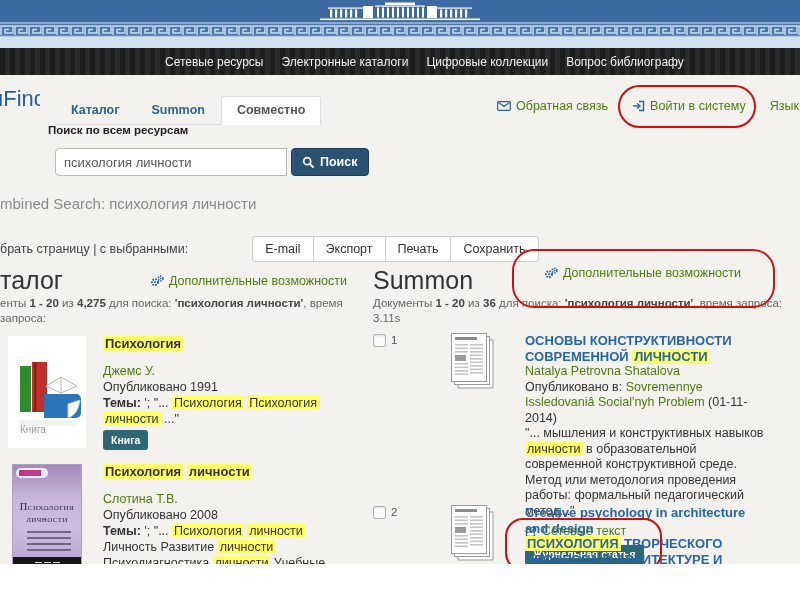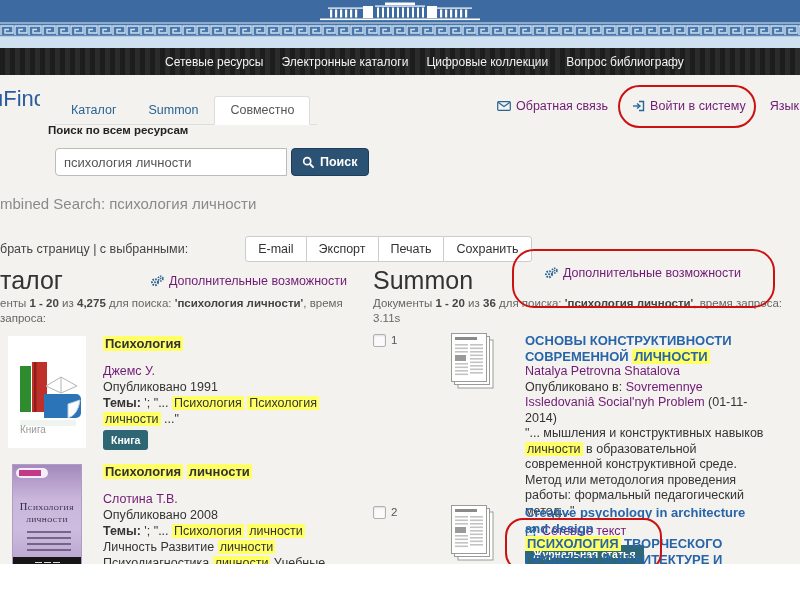--- a/index.html
+++ b/index.html
@@ -14,26 +14,26 @@
   .topnav{position:absolute;left:0;top:48px;width:800px;height:27px;
           background:repeating-linear-gradient(90deg,#1d1d1d 0 5px,#2b2b2b 5px 10px);
           display:flex;align-items:center;gap:18px;padding-left:165px;}
   .topnav a{color:#f2f2f2;font-size:12px;text-decoration:none;white-space:nowrap;}
   
   .foot-meander{position:absolute;left:0;top:574px;width:800px;height:13px;background:#f7f7f3;
                 border-top:1px solid #d9d9d4;border-bottom:1px solid #cfcfca;z-index:5;}
   .foot-light{position:absolute;left:0;top:587px;width:800px;height:5px;background:#e6e9ec;z-index:5;}
   .foot-blue{position:absolute;left:0;top:592px;width:800px;height:8px;background:#38659a;z-index:5;}
   
-  .lnk{color:#701a75;text-decoration:none;cursor:pointer;}
+  .lnk{color:#4d7c0f;text-decoration:none;cursor:pointer;}
   
   .logo-clip{position:absolute;left:0;top:86px;width:40px;height:28px;overflow:hidden;}
   .logo{font-size:22px;color:#2a5b9e;margin-left:-9px;white-space:nowrap;display:inline-block;}
   .tabs{position:absolute;left:55px;top:96px;display:flex;align-items:flex-end;width:262px;
-        border-bottom:1px solid #ddd;}
+        border-bottom:1px solid #ddd;font-weight:bold;}
   .tab{font-size:12.5px;color:#2a6496;padding:6px 15px 7px;cursor:pointer;white-space:nowrap;
        border:1px solid transparent;margin-bottom:-1px;}
   .tab.active{background:#fff;color:#555;border-color:#ddd;border-bottom-color:#fff;
               border-radius:3px 3px 0 0;}
   
   .util{position:absolute;left:497px;top:99px;display:flex;gap:24px;align-items:center;
         font-size:12.5px;white-space:nowrap;}
   .util .item{display:flex;gap:5px;align-items:center;}
   
   .oval{position:absolute;border:2px solid #cc1111;border-radius:22px;z-index:6;pointer-events:none;}
@@ -43,21 +43,21 @@
   .search-row{position:absolute;left:55px;top:148px;display:flex;}
   .search-input{width:232px;height:28px;border:1px solid #bbb;border-radius:4px 0 0 4px;
                 font-size:13px;color:#555;padding:0 8px;background:#fff;outline:none;
                 font-family:"Liberation Sans",sans-serif;}
   .search-btn{height:28px;margin-left:4px;padding:0 10px;background:#2b5173;border:1px solid #1c3e5c;
               border-radius:4px;color:#fff;font-size:12.5px;font-weight:bold;display:flex;gap:5px;
               align-items:center;cursor:pointer;font-family:"Liberation Sans",sans-serif;}
   
   .breadcrumb{position:absolute;left:0;top:195px;font-size:15px;color:#8a8a8a;}
   .bulk{position:absolute;left:0;top:236px;display:flex;align-items:center;font-size:12.5px;color:#444;}
-  .btn-group{display:flex;margin-left:9px;padding-left:48px;}
+  .btn-group{display:flex;margin-left:16px;padding-left:48px;}
   .btn{background:#fff;border:1px solid #ccc;padding:5px 12px;font-size:12.5px;color:#333;
        margin-left:-1px;cursor:pointer;font-family:"Liberation Sans",sans-serif;}
   .btn:first-child{border-radius:3px 0 0 3px;margin-left:0;}
   .btn:last-child{border-radius:0 3px 3px 0;}
   
   .col-head{position:absolute;top:266px;display:flex;justify-content:space-between;}
   .col-head h2{font-size:25px;font-weight:normal;color:#333;}
   .more{font-size:12.5px;display:flex;gap:5px;align-items:center;white-space:nowrap;}
   .count{position:absolute;top:296px;font-size:11.5px;color:#666;line-height:15px;}
   .count b{color:#444;}

